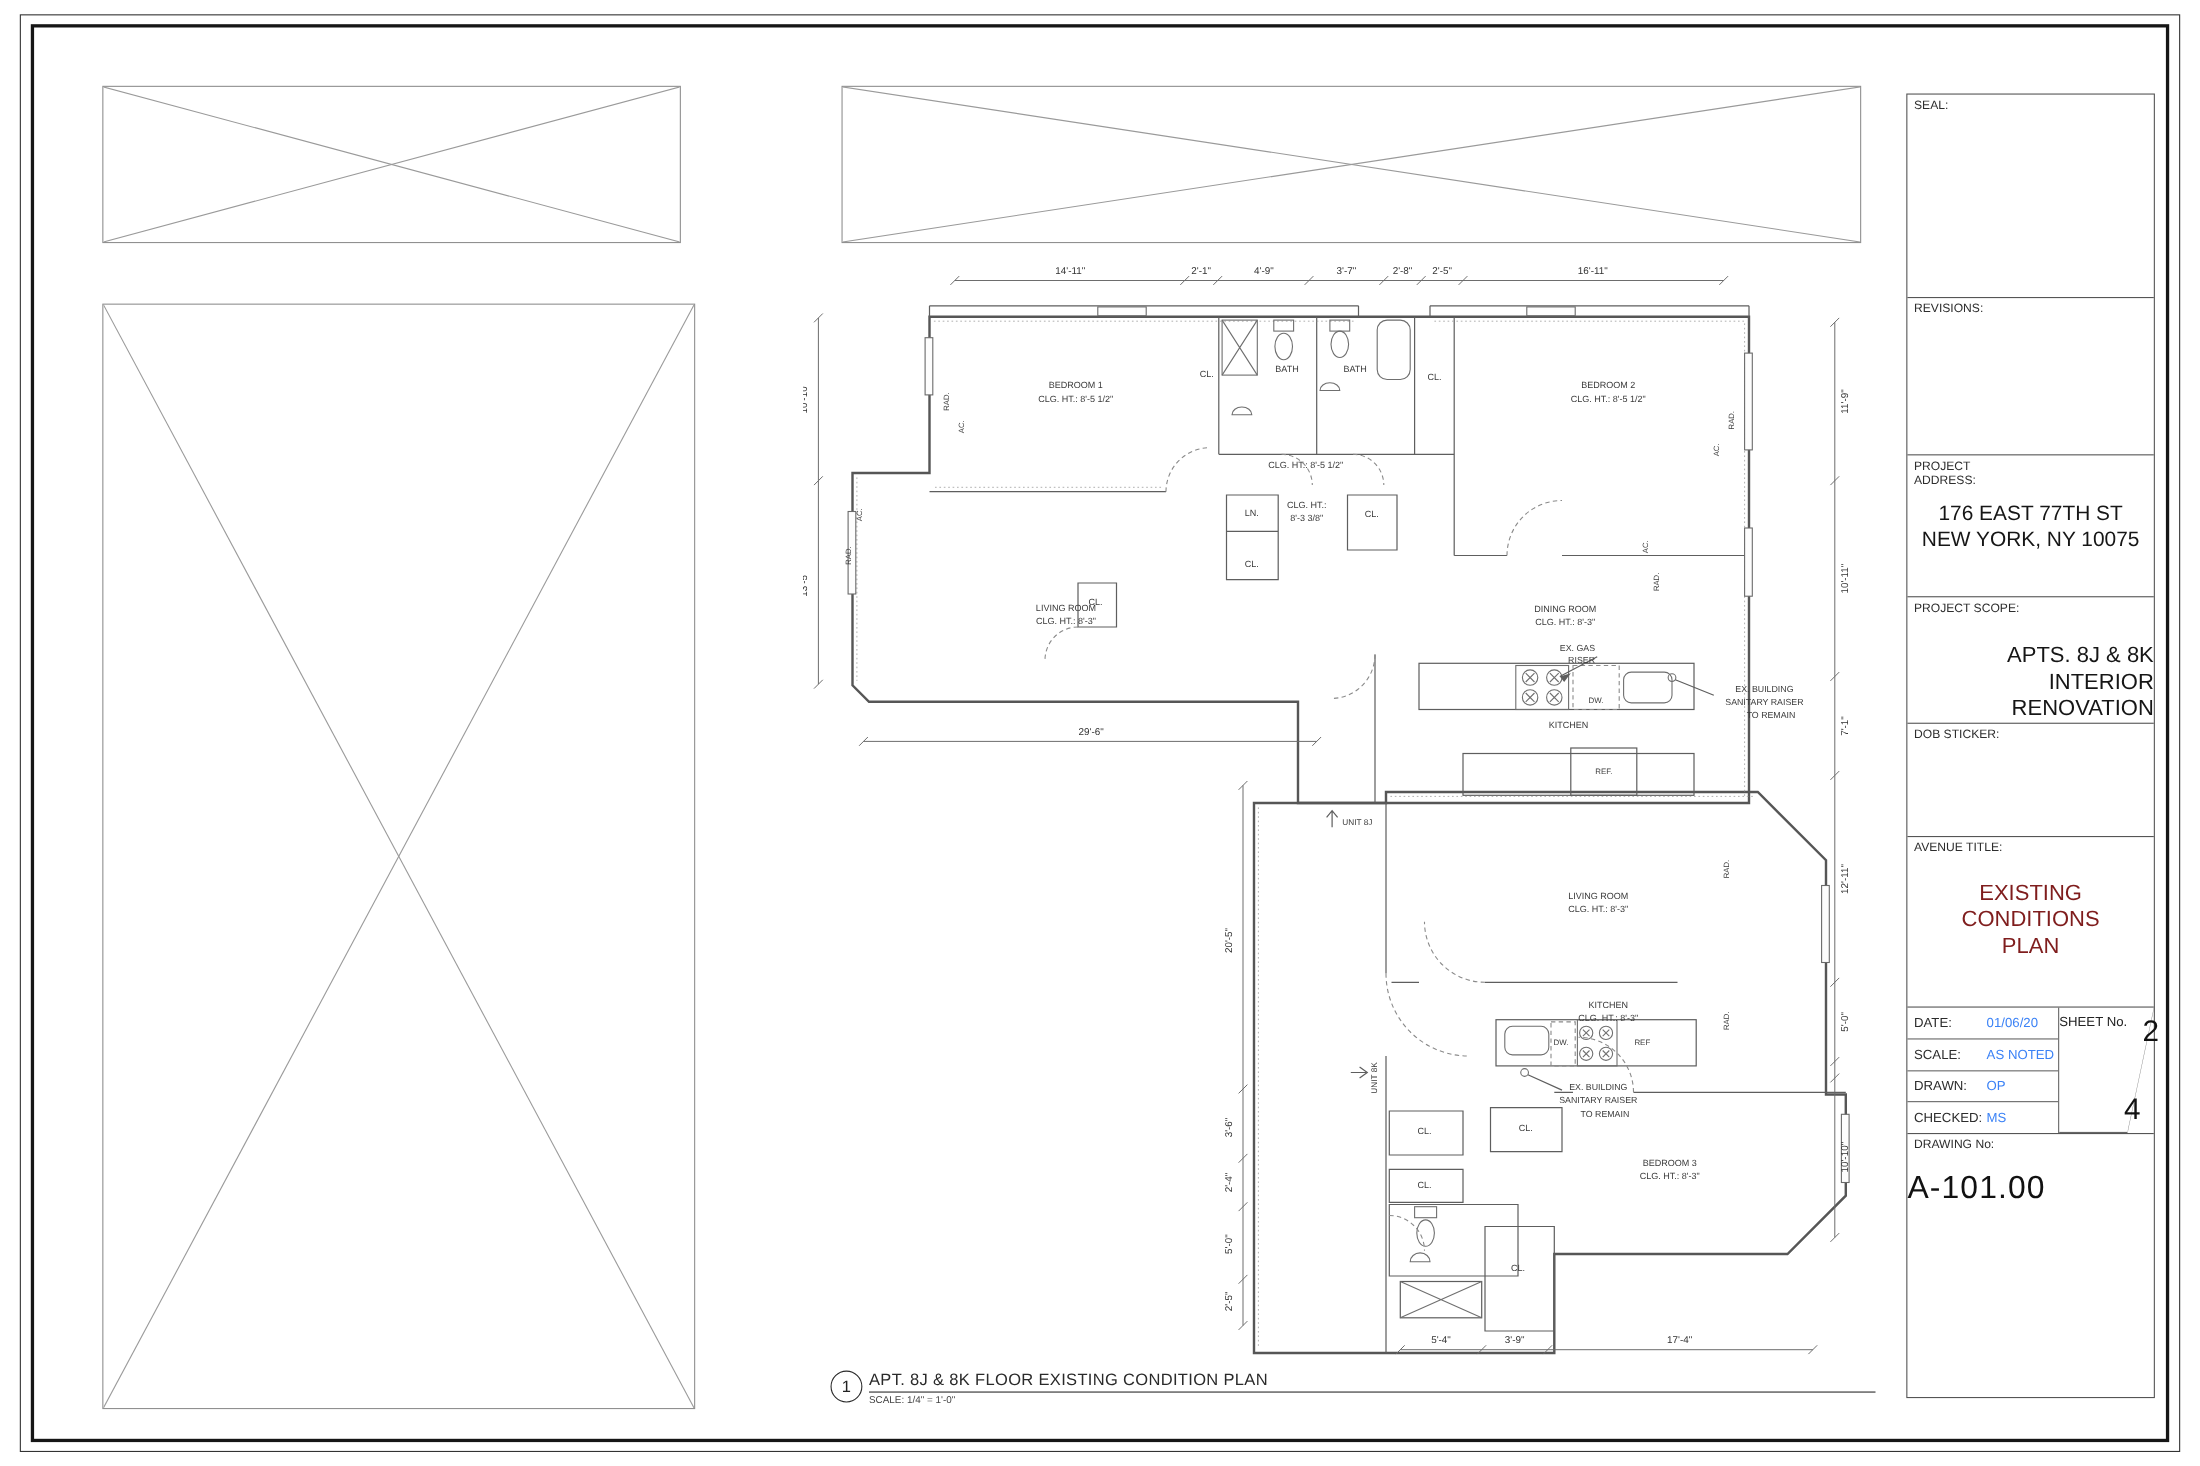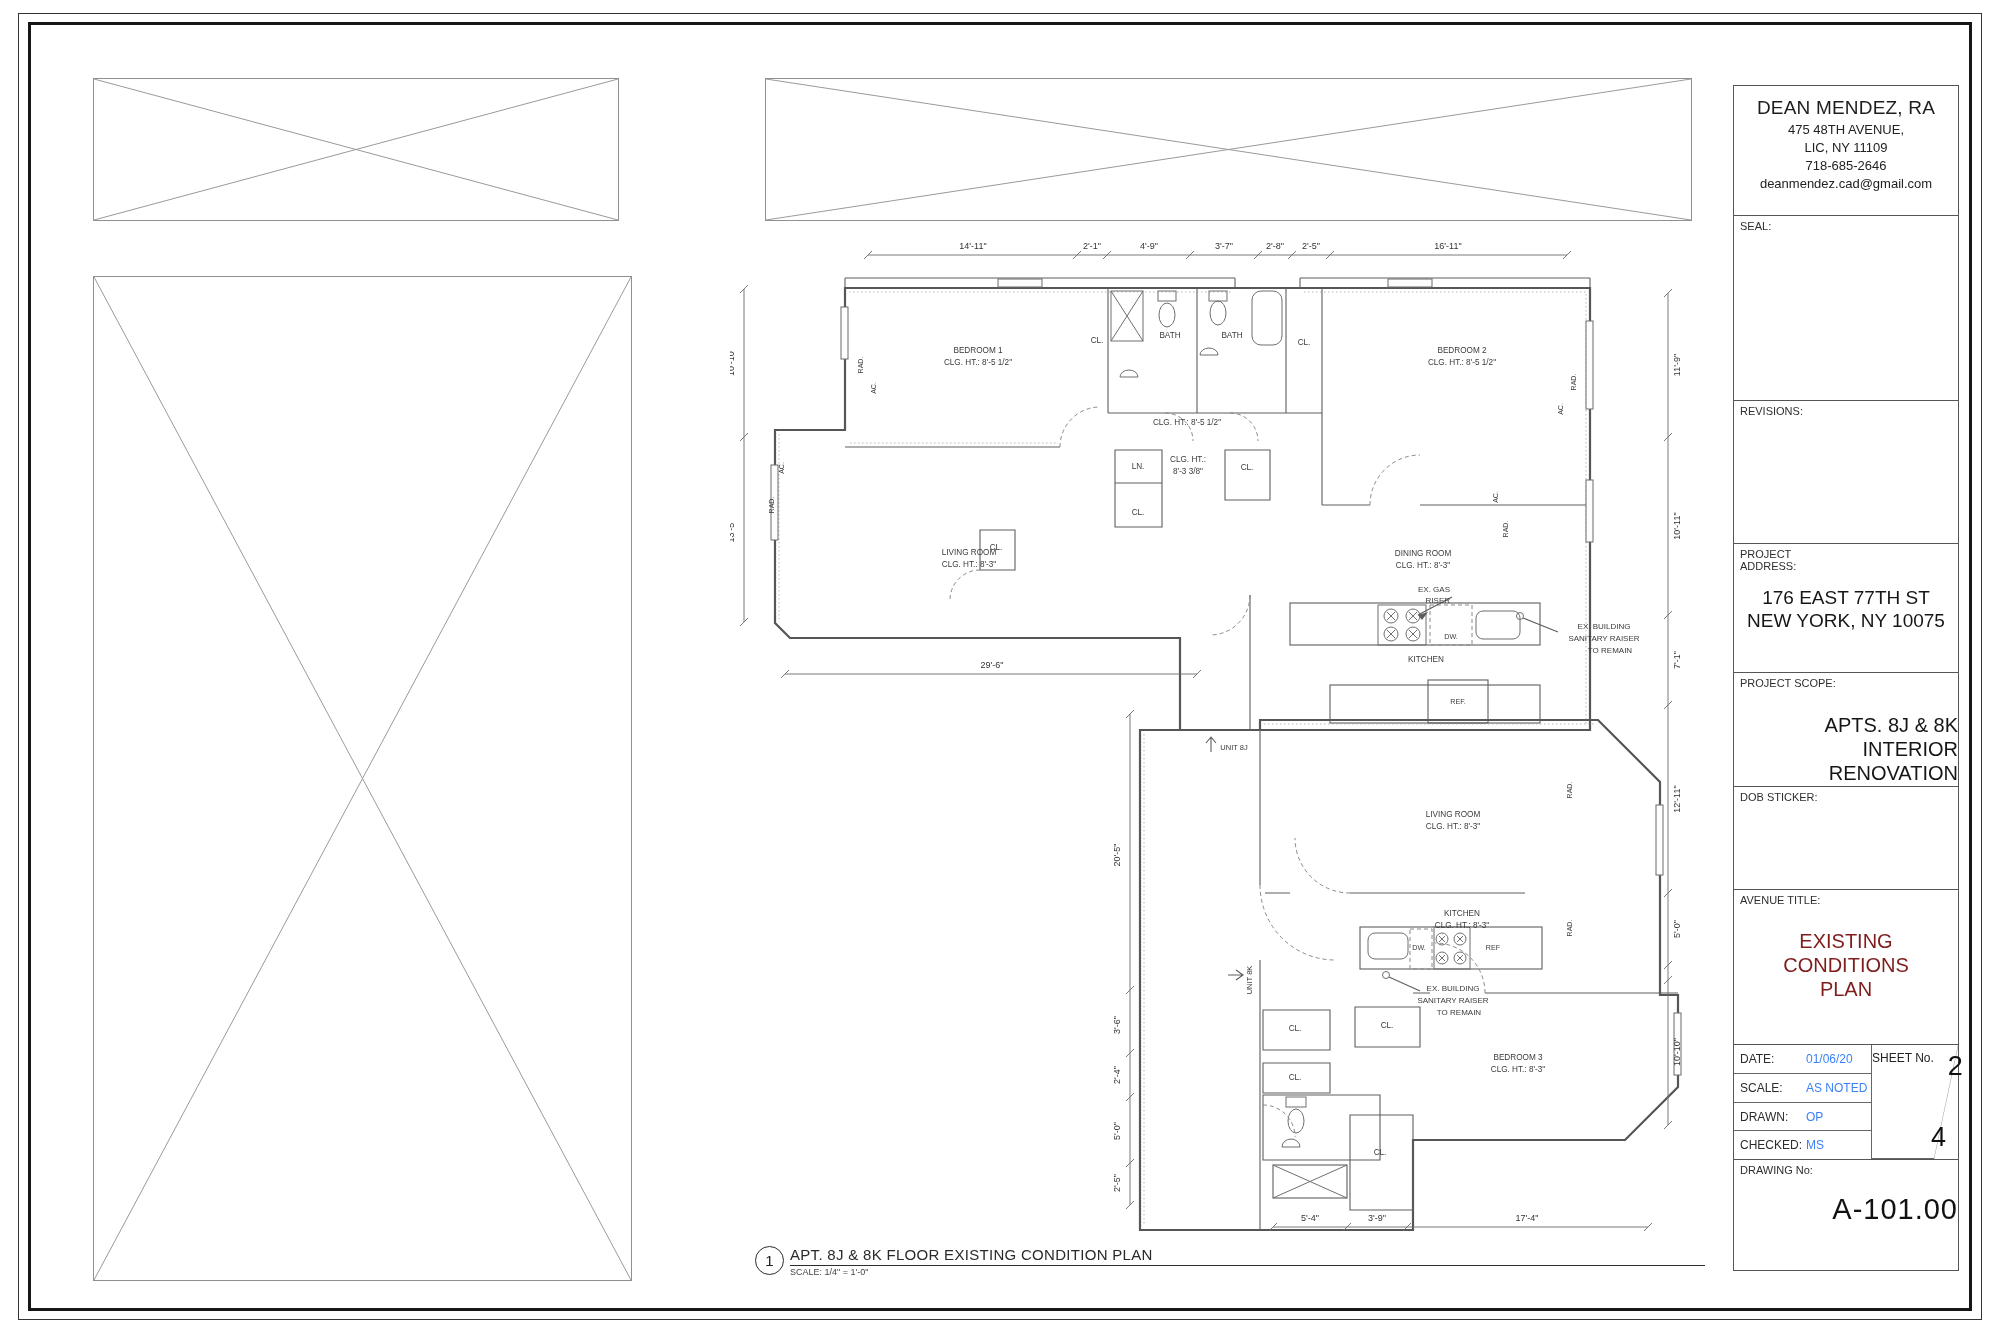--- a/index.html
+++ b/index.html
@@ -61,21 +61,21 @@
   .tb-ilabel{width:66px;padding-left:6px;color:#2c2c2c;}
   .tb-ival{color:#3b82f6;}
   .tb-sheetbox{width:86px;border-left:1px solid #666;display:flex;flex-direction:row;}
   .tb-sheet-head{font-size:12px;text-align:center;padding:6px 0 4px 0;border-bottom:1px solid #666;color:#222;}
   .tb-sheet-nums{position:relative;flex:1;}
   .tb-sheet-nums svg{position:absolute;inset:0;width:100%;height:100%;}
   .tb-sheet-nums line{stroke:#777;stroke-width:1;}
   .num-top{position:absolute;left:14px;top:6px;font-size:27px;color:#111;}
   .num-bot{position:absolute;right:12px;bottom:6px;font-size:27px;color:#111;}
   .tb-drawno{height:110px;border-bottom:none;}
-  .tb-drawno-val{text-align:right;margin-top:16px;font-size:29px;letter-spacing:1px;color:#111;}
+  .tb-drawno-val{text-align:left;margin-top:16px;font-size:29px;letter-spacing:1px;color:#111;}
 </style>
 </head>
 <body>
 
 <div class="sheet">
   <div class="border-outer"></div>
   <div class="border-inner"></div>
 
   <div class="xbox" style="left:93px;top:78px;width:524px;height:141px;">
     <svg viewBox="0 0 100 100" preserveAspectRatio="none">
@@ -288,27 +288,20 @@
     <div class="callout-row">
       <div class="callout-circle">1</div>
       <div class="callout-main">
         <div class="callout-title">APT. 8J &amp; 8K FLOOR EXISTING CONDITION PLAN</div>
         <div class="callout-scale">SCALE: 1/4" = 1'-0"</div>
       </div>
     </div>
   </div>
 
   <div class="titleblock">
-    <div class="tb-sec tb-arch">
-      <div class="tb-arch-name">DEAN MENDEZ, RA</div>
-      <div class="tb-arch-line">475 48TH AVENUE,</div>
-      <div class="tb-arch-line">LIC, NY 11109</div>
-      <div class="tb-arch-line">718-685-2646</div>
-      <div class="tb-arch-line">deanmendez.cad@gmail.com</div>
-    </div>
     <div class="tb-sec tb-seal">
       <div class="tb-label">SEAL:</div>
     </div>
     <div class="tb-sec tb-rev">
       <div class="tb-label">REVISIONS:</div>
     </div>
     <div class="tb-sec tb-addr">
       <div class="tb-label">
         <span>PROJECT</span><br>
         <span>ADDRESS:</span>

